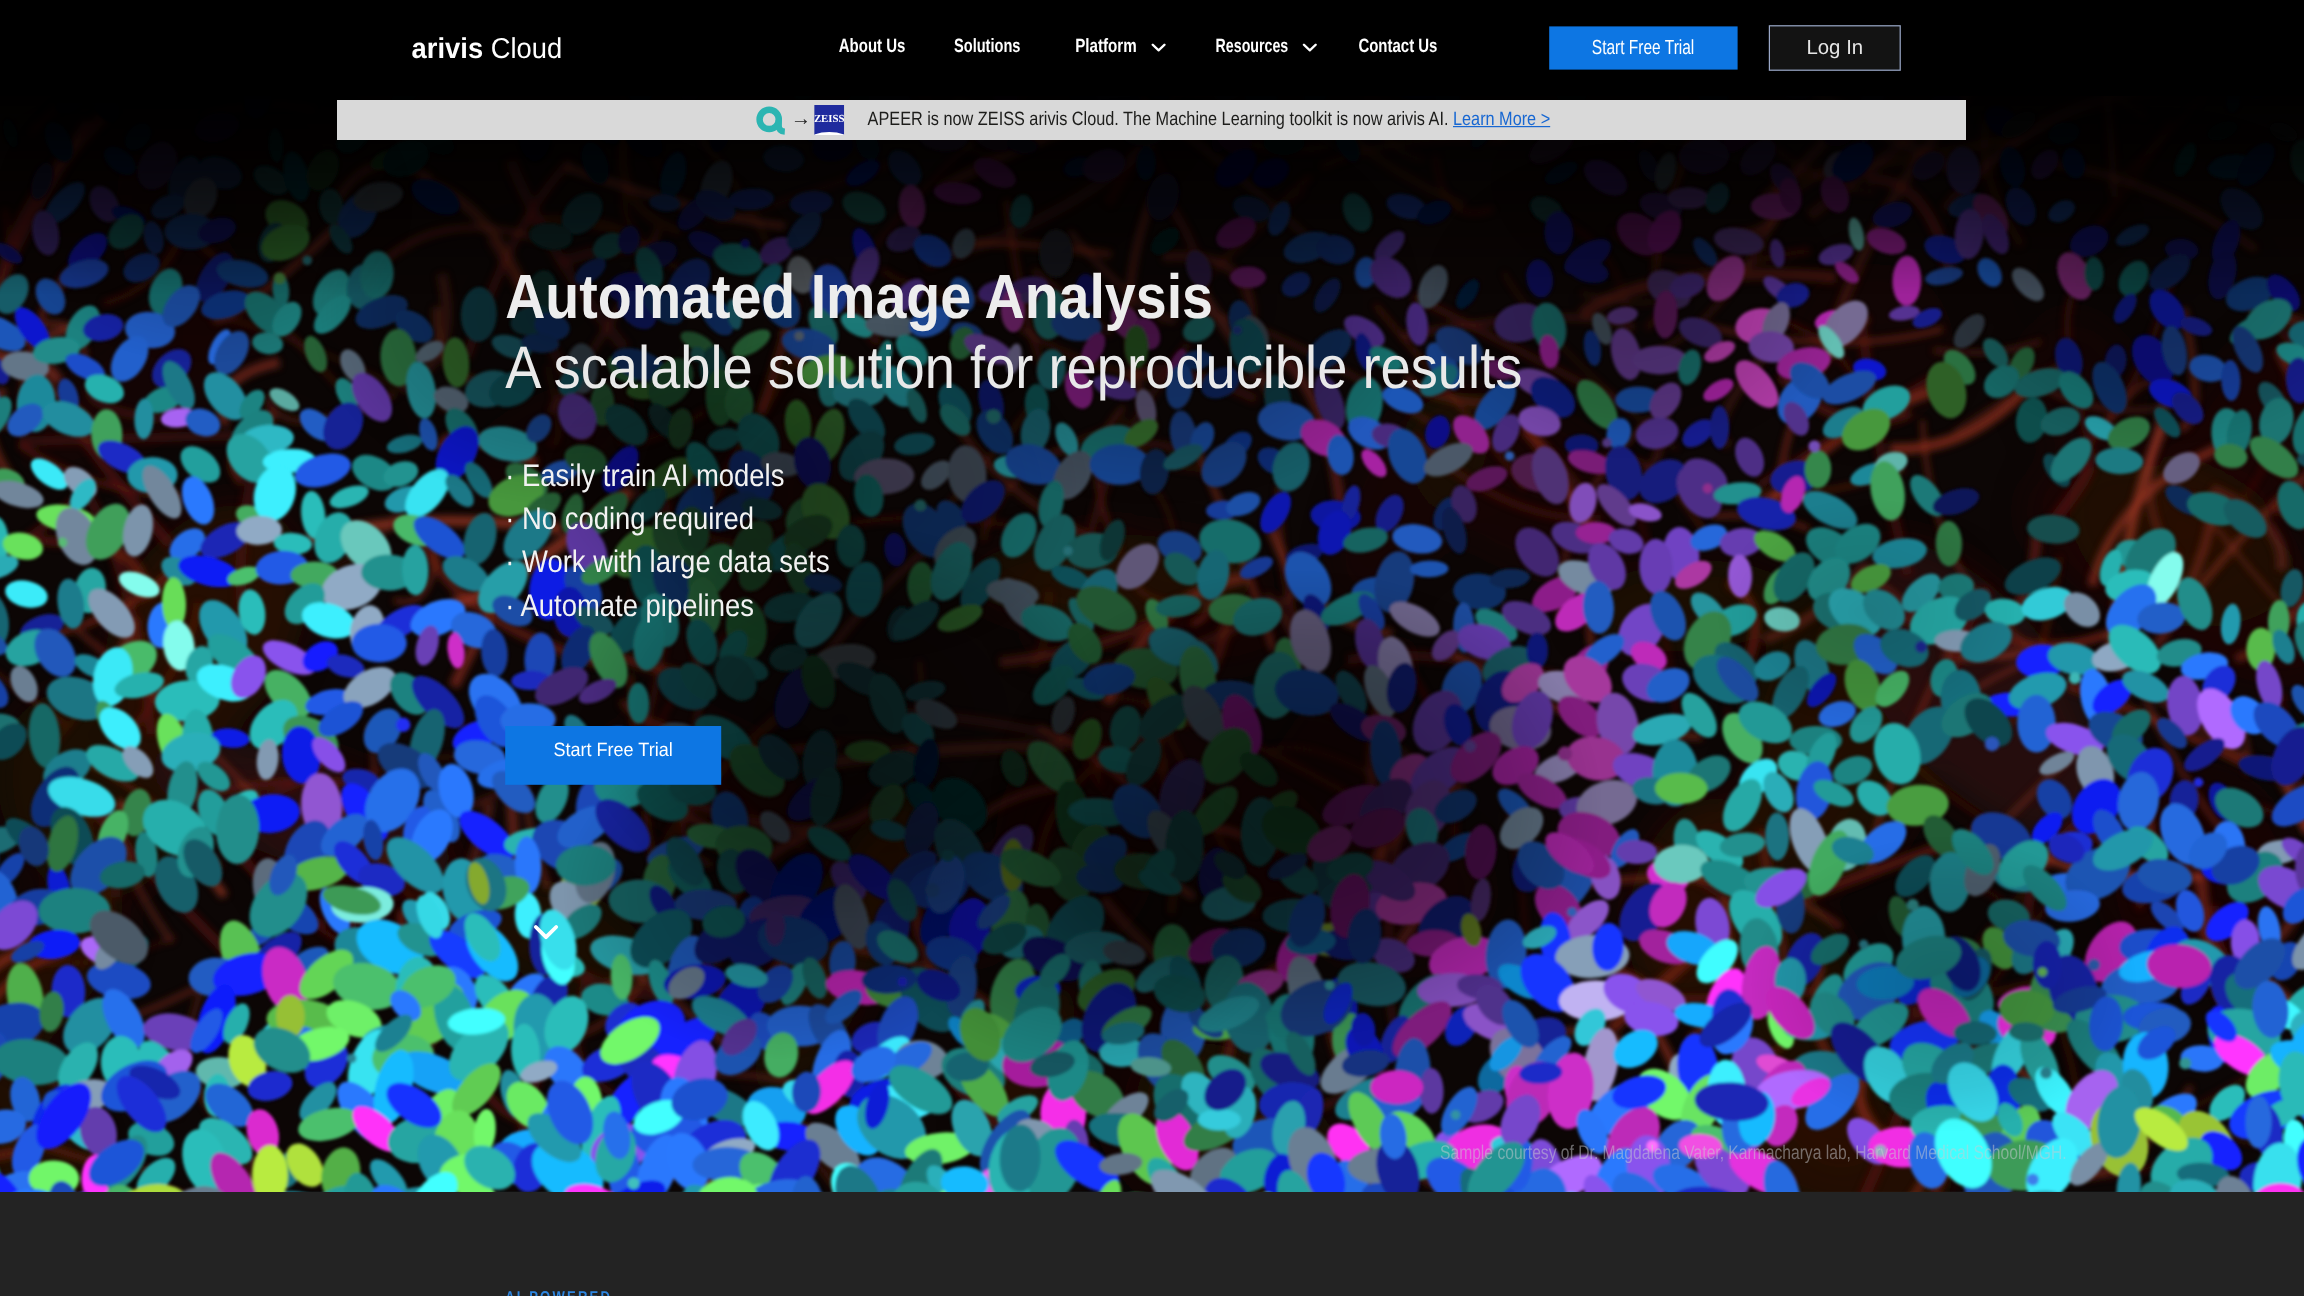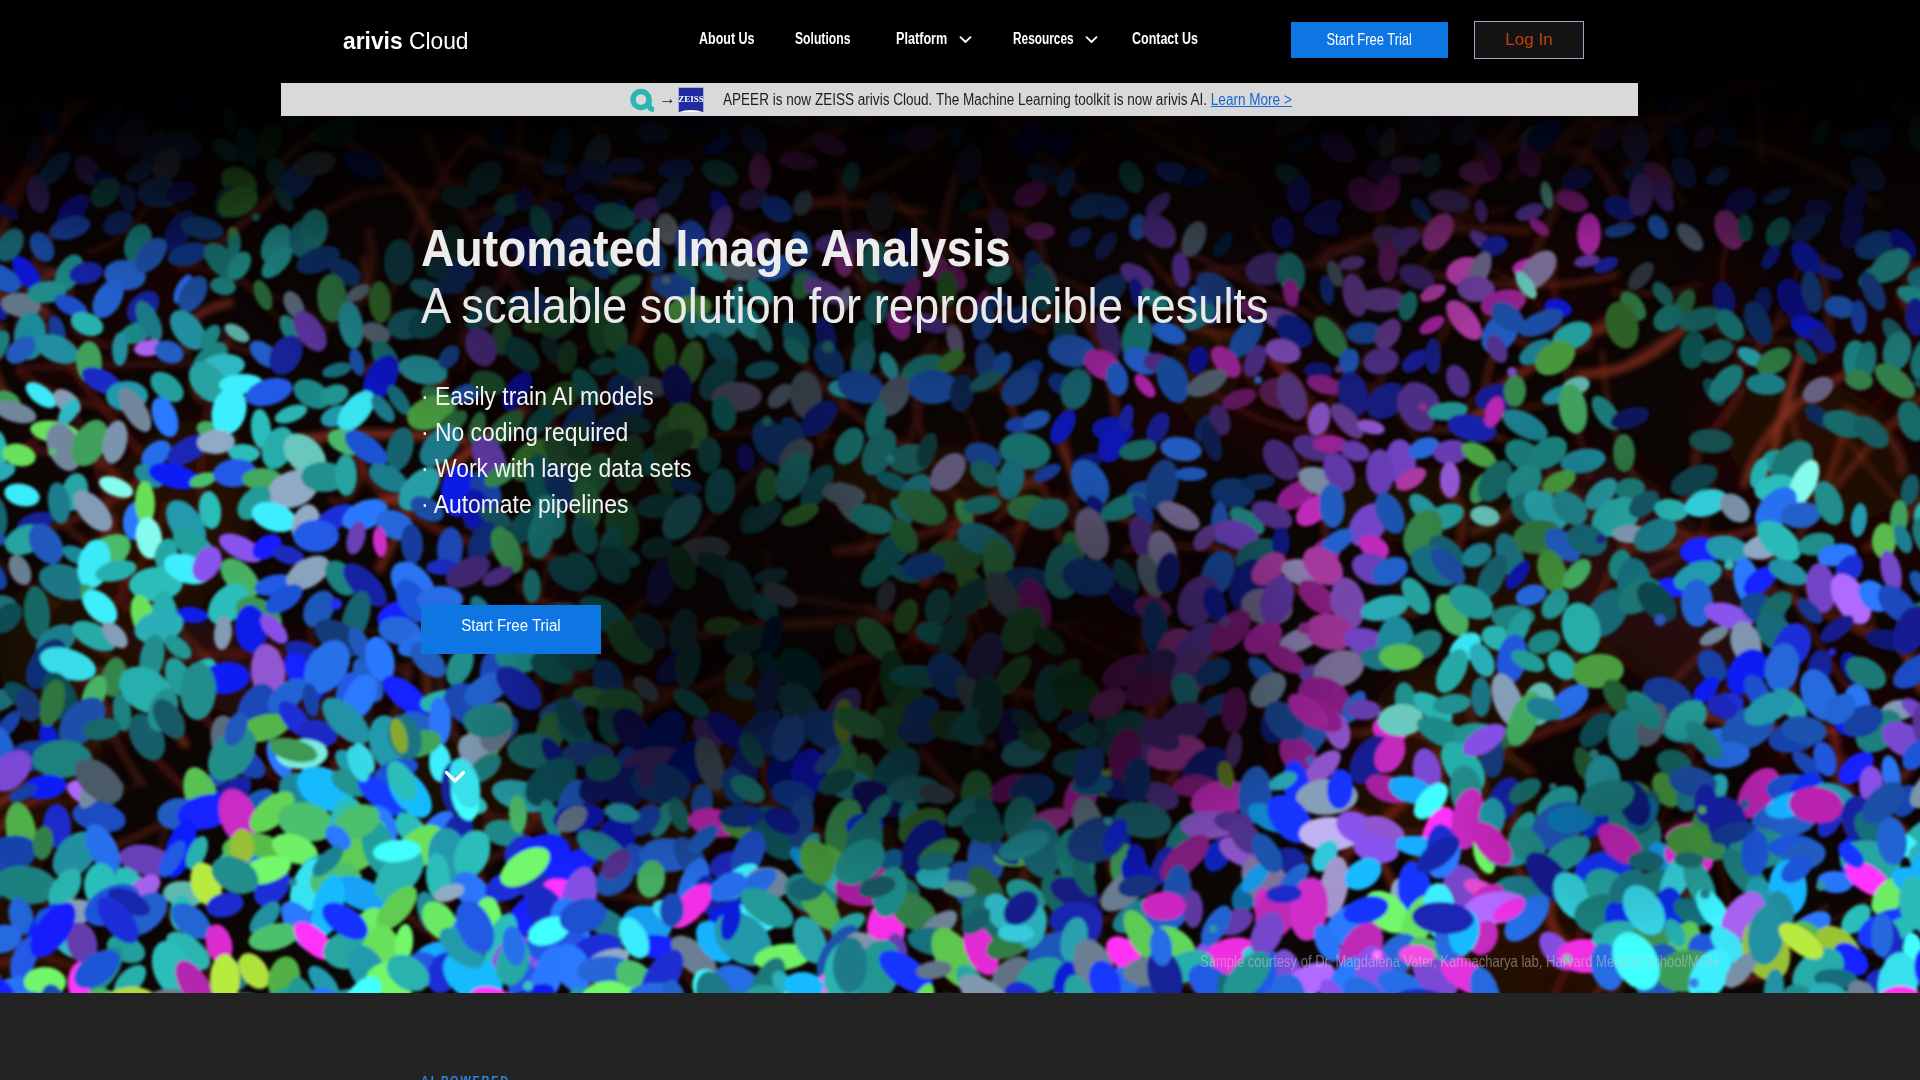--- a/index.html
+++ b/index.html
@@ -2,21 +2,21 @@
 <html><head><meta charset="utf-8"><title>arivis Cloud</title><style>
 *{margin:0;padding:0;box-sizing:border-box}
 html,body{width:1920px;height:1080px;background:#000;overflow:hidden;font-family:"Liberation Sans",sans-serif}
 .abs{position:absolute}
 .sx{transform-origin:50% 50%;display:inline-block;white-space:nowrap}
 .nav{position:absolute;left:0;top:0;width:1920px;height:80px;background:#000;z-index:5}
 .logo{position:absolute;left:343px;top:29px;font-size:24px;font-weight:700;color:#fff;line-height:24px;transform:scaleX(.95);transform-origin:0 0;white-space:nowrap}
 .logo span{font-weight:300}
 .nlink{position:absolute;top:31px;font-size:16px;font-weight:600;color:#fff;line-height:16px;transform-origin:0 0;white-space:nowrap}
 .btn1{position:absolute;left:1291px;top:22px;width:157px;height:36px;background:#0d76e3;color:#fff;font-size:17px;display:flex;align-items:center;justify-content:center}
-.btn2{position:absolute;left:1474px;top:21px;width:110px;height:38px;background:#131313;border:1.5px solid #9aa8c8;color:#c2410c;font-size:17px;display:flex;align-items:center;justify-content:center}
+.btn2{position:absolute;left:1474px;top:21px;width:110px;height:38px;background:#131313;border:1.5px solid #9aa8c8;color:#e5e5e5;font-size:17px;display:flex;align-items:center;justify-content:center}
 .banner{position:absolute;left:281px;top:83px;width:1357px;height:33px;background:#d9d9d9;z-index:6;font-size:16px;color:#1d1d1b}
 .banner a{color:#1767d2;text-decoration:underline}
 .btext{position:absolute;left:442px;top:8px;transform:scaleX(.847);transform-origin:0 0;white-space:nowrap}
 .h1{position:absolute;left:421px;top:222px;font-size:52px;font-weight:700;color:#ededed;z-index:3;line-height:52px;transform:scaleX(.89);transform-origin:0 0;white-space:nowrap}
 .h2{position:absolute;left:421px;top:281px;font-size:50px;font-weight:300;color:#e9e9e9;z-index:3;line-height:50px;transform:scaleX(.905);transform-origin:0 0;white-space:nowrap}
 .bullets{position:absolute;left:421px;top:378px;font-size:26px;font-weight:300;line-height:36px;color:#f2f2f2;z-index:3;transform:scaleX(.88);transform-origin:0 0;white-space:nowrap}
 .herobtn{position:absolute;left:421px;top:605px;width:180px;height:49px;background:#0d76e3;color:#fff;font-size:16px;display:flex;align-items:center;justify-content:center;z-index:3;padding-bottom:7px}
 .cap{position:absolute;left:1200px;top:953px;font-size:16.5px;color:#c9ccd2;opacity:0.5;z-index:3;line-height:17px;transform:scaleX(.79);transform-origin:0 0;white-space:nowrap}
 .bottom{position:absolute;left:0;top:993px;width:1920px;height:87px;background:#232323;z-index:4}
 .aip{position:absolute;left:421px;top:80px;font-size:13px;font-weight:700;letter-spacing:2.2px;color:#2e86e0;transform:scaleX(.836);transform-origin:0 0;white-space:nowrap}

